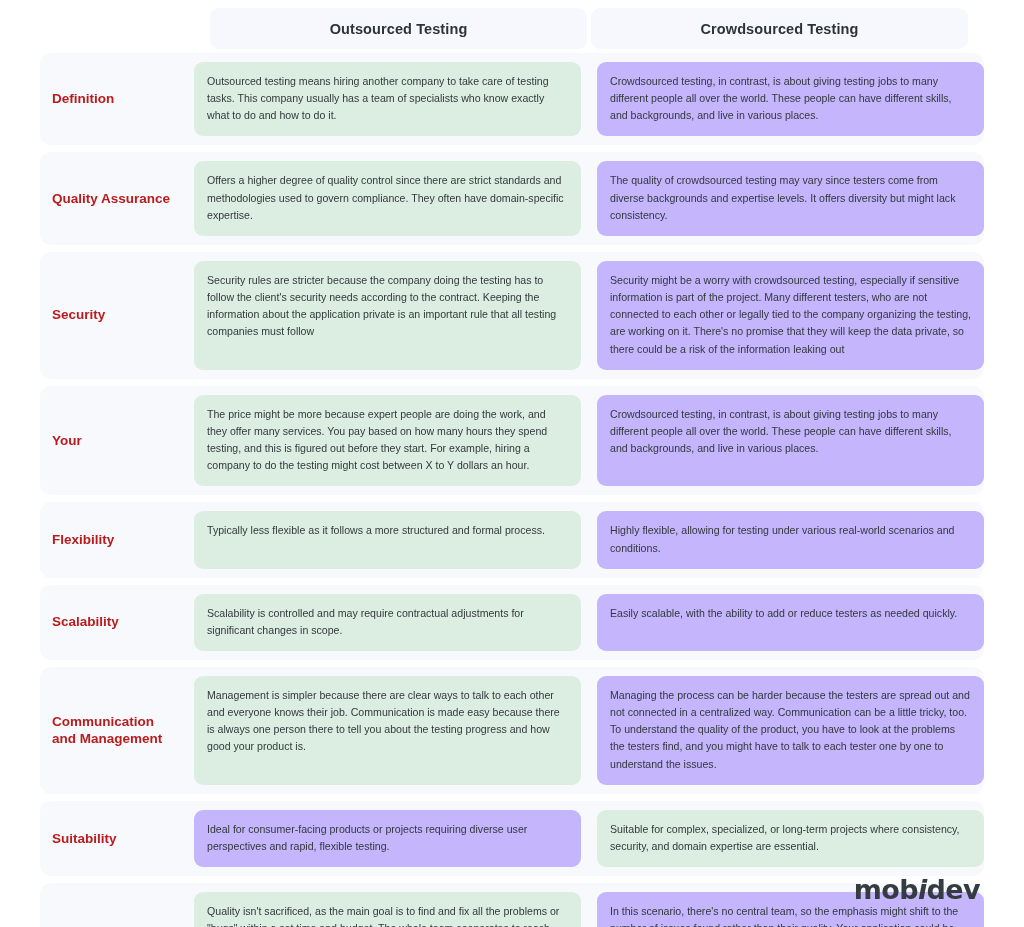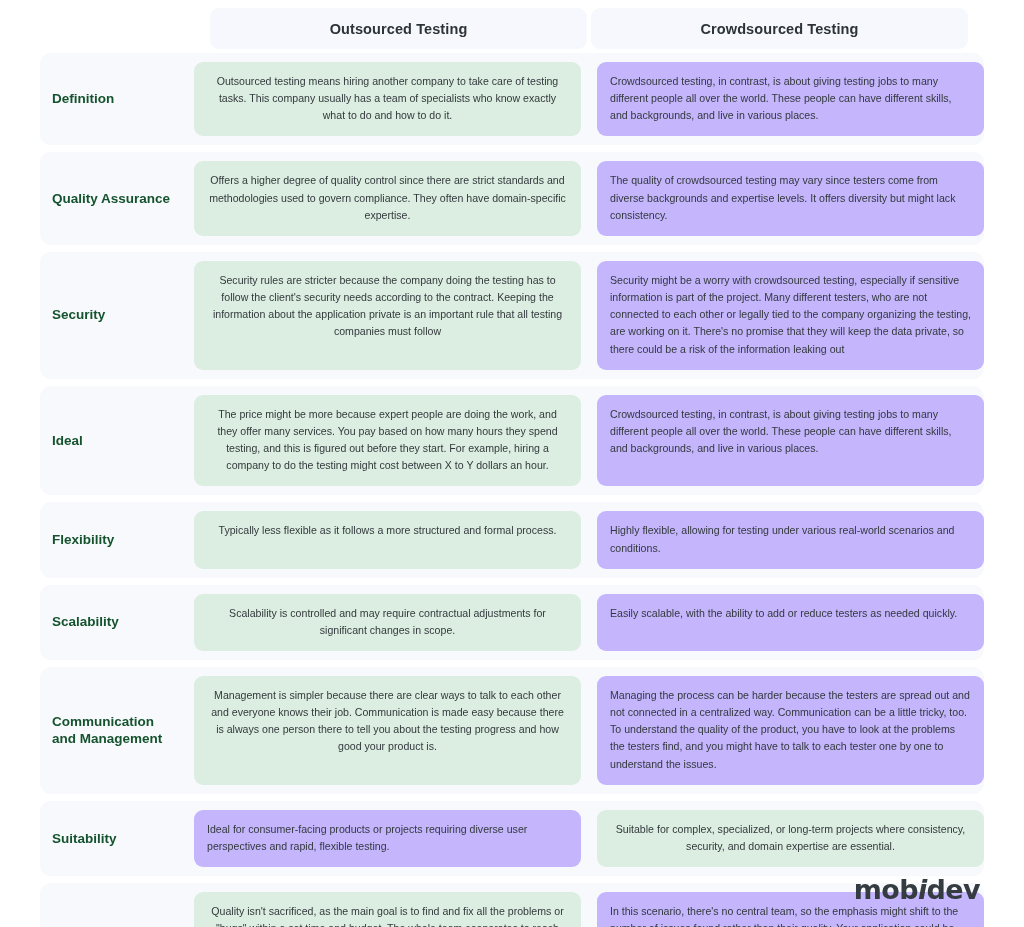--- a/index.html
+++ b/index.html
@@ -67,31 +67,31 @@
   }
   .row-label {
     width: 138px;
     flex: 0 0 138px;
     display: flex;
     align-items: center;
     padding: 0 6px 0 12px;
     font-size: 13.5px;
     font-weight: bold;
     line-height: 1.32;
-    color: #14532d;
+    color: #b91c1c;
   }
   .cell {
     flex: 1 1 0;
     border-radius: 9px;
     padding: 11px 13px 12px 13px;
     font-size: 10.6px;
     line-height: 1.62;
     color: #33393d;
   }
-  .cell.green { background: #dcedE0; background: #dceee1; text-align: center; }
+  .cell.green { background: #dcedE0; background: #dceee1; }
   .cell.blue  { background: #c4b5fd; }
 
   
   .footer {
     position: absolute;
     right: 44px;
     bottom: 22px;
     display: flex;
     align-items: center;
     margin-left: 40px;
@@ -129,21 +129,21 @@
         <div class="row-label">Quality Assurance</div>
         <div class="cell green">Offers a higher degree of quality control since  there are strict standards and methodologies used to govern compliance. They often have domain-specific expertise.</div>
         <div class="cell blue">The quality of crowdsourced testing may vary since testers come from diverse backgrounds and expertise levels. It offers diversity but might lack consistency.</div>
       </div>
       <div class="row">
         <div class="row-label">Security</div>
         <div class="cell green">Security rules are stricter because the company doing the testing has to follow the client's security needs according to the contract. Keeping the information about the application private is an important rule that all testing companies must follow</div>
         <div class="cell blue">Security might be a worry with crowdsourced testing, especially if sensitive information is part of the project. Many different testers, who are not connected to each other or legally tied to the company organizing the testing, are working on it. There's no promise that they will keep the data private, so there could be a risk of the information leaking out</div>
       </div>
       <div class="row">
-        <div class="row-label">Ideal</div>
+        <div class="row-label">Your</div>
         <div class="cell green">The price might be more because expert people are doing the work, and they offer many services. You pay based on how many hours they spend testing, and this is figured out before they start. For example, hiring a company to do the testing might cost between X to Y dollars an hour.</div>
         <div class="cell blue">Crowdsourced testing, in contrast, is about giving testing jobs to many different people all over the world. These people can have different skills, and backgrounds, and live in various places.</div>
       </div>
       <div class="row">
         <div class="row-label">Flexibility</div>
         <div class="cell green">Typically less flexible as it follows a more structured and formal process.</div>
         <div class="cell blue">Highly flexible, allowing for testing under various real-world scenarios and conditions.</div>
       </div>
       <div class="row">
         <div class="row-label">Scalability</div>

